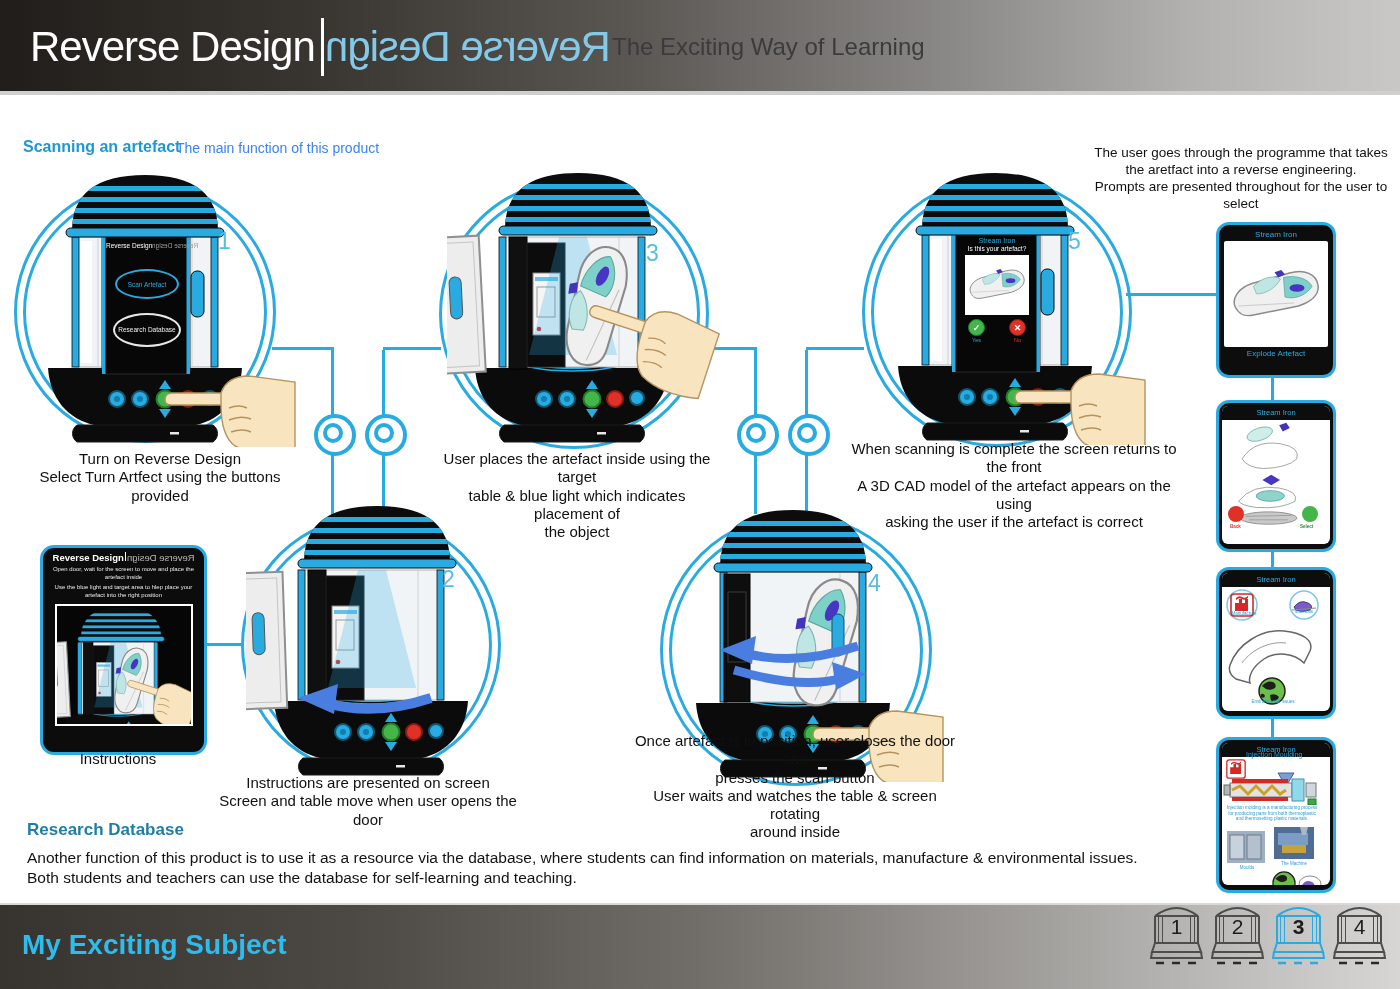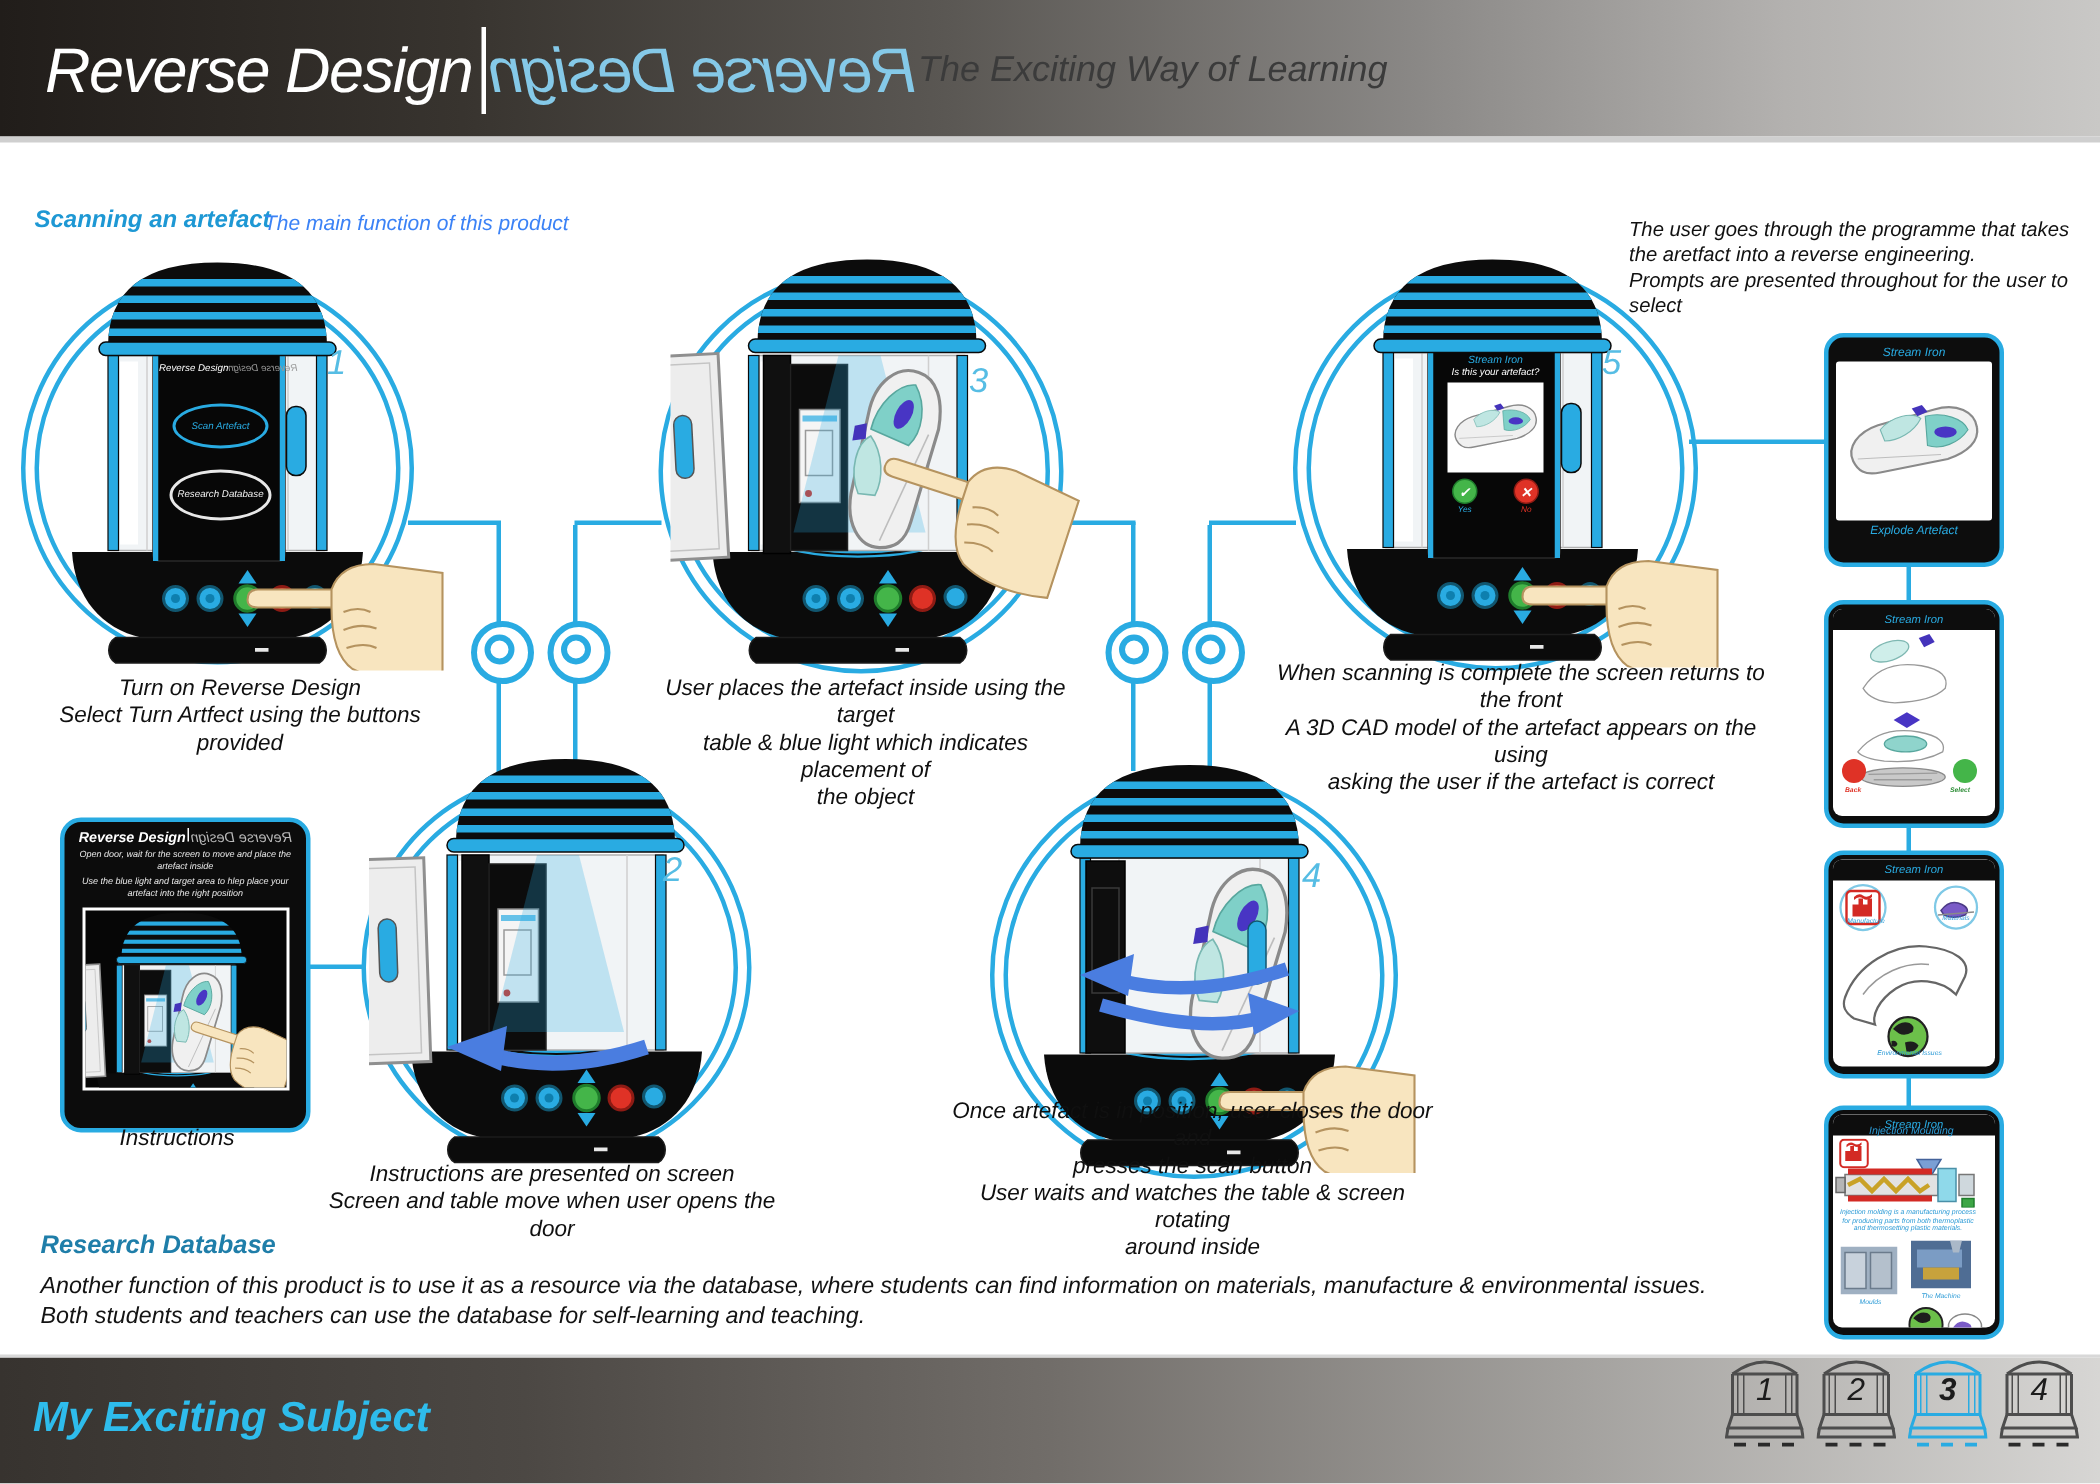--- a/index.html
+++ b/index.html
@@ -1,35 +1,35 @@
 <!DOCTYPE html>
 <html><head>
 <meta charset="utf-8">
 <style>
   html,body{margin:0;padding:0;background:#ffffff;}
   body{font-family:"Liberation Sans",sans-serif;-webkit-font-smoothing:antialiased;}
-  #page{position:relative;width:1400px;height:989px;overflow:hidden;background:#fff;font-style:italic;}
+  #page{position:relative;width:1400px;height:989px;overflow:hidden;background:#fff;}
   .abs{position:absolute;}
   .preline{white-space:pre-line;}
 
   
   #header{left:0;top:0;width:1400px;height:91px;
     background:linear-gradient(90deg,#211d1a 0%,#38342f 22%,#5a5753 45%,#8b8987 68%,#b3b1af 85%,#c9c8c6 100%);
     border-bottom:4px solid #cfcfcf;}
   .brand-row{left:30px;top:18px;display:flex;align-items:center;}
   .brand-main{font-size:42px;font-weight:300;color:#ffffff;letter-spacing:-1px;}
   .brand-divider{width:3px;height:58px;background:#ffffff;margin:0 2px 0 6px;}
   .brand-mirror{font-size:42px;font-weight:300;color:#85c9e8;letter-spacing:-1px;transform:scaleX(-1);display:inline-block;}
   .tagline{left:612px;top:33px;font-size:24px;color:#3b3b3b;font-weight:400;}
 
   
   .howto-title{left:24px;top:102px;font-size:31px;font-weight:700;color:#2196cc;}
   .howto-sub{left:23px;top:138px;font-size:16px;font-weight:700;color:#1e98d4;}
   .howto-note{left:176px;top:140px;font-size:14px;color:#3b82f6;}
-  .topright-note{left:1086px;top:144px;width:310px;font-size:13.5px;line-height:1.26;color:#111;}
+  .topright-note{left:1086px;top:144px;width:310px;text-align:center;font-size:13.5px;line-height:1.26;color:#111;}
 
   
   .ring{border:3px solid #29abe2;border-radius:50%;}
   .ring-inner{position:absolute;left:6px;top:6px;right:6px;bottom:6px;border:3px solid #29abe2;border-radius:50%;}
   .step-num{font-size:23px;color:#56bde4;font-weight:400;}
   .caption{text-align:center;font-size:15px;line-height:1.22;color:#101010;}
 
   
   .hline,.vline{background:#29abe2;}
   .conn-ring{width:34px;height:34px;border:4px solid #29abe2;border-radius:50%;background:#fff;}

